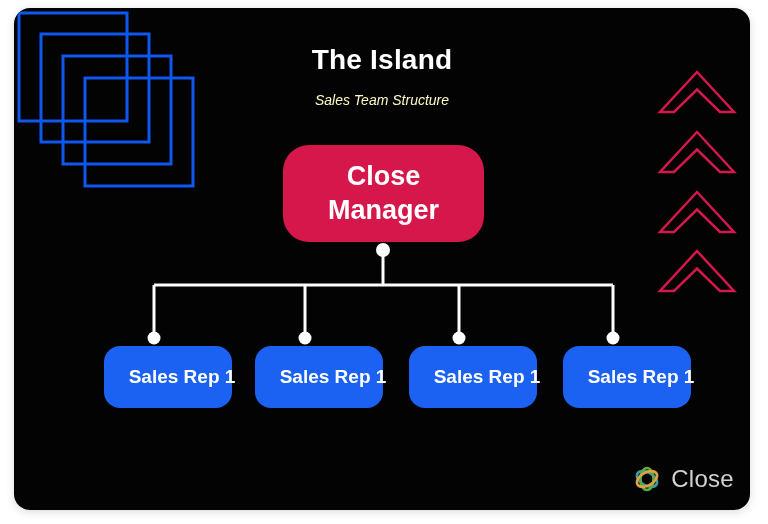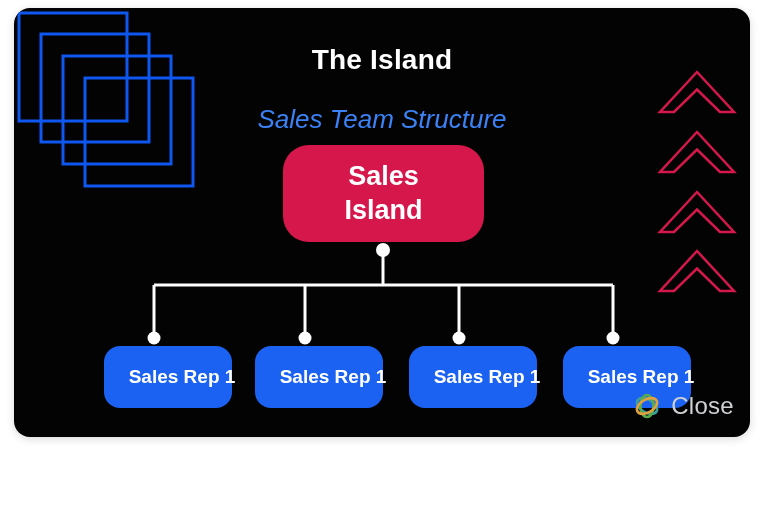--- a/index.html
+++ b/index.html
@@ -6,33 +6,33 @@
   html, body {
     width: 768px; height: 524px;
     background: #ffffff;
     font-family: "Liberation Sans", "DejaVu Sans", sans-serif;
     overflow: hidden;
   }
   .stage { position: relative; width: 768px; height: 524px; background:#ffffff; }
   .card {
     position: absolute;
     left: 14px; top: 8px;
-    width: 736px; height: 429px;
+    width: 736px; height: 502px;
     background: #030303;
     border-radius: 16px;
     overflow: hidden;
     box-shadow: 0 2px 8px rgba(0,0,0,0.15);
   }
   .deco-squares { position: absolute; left: 0; top: 0; }
   .deco-chevrons { position: absolute; right: 13px; top: 62px; }
   .connector-svg { position: absolute; left: 0; top: 0; pointer-events: none; }
 
   .titles { position: absolute; left: 0; top: 36px; width: 100%; text-align: center; color: #ffffff; }
   .main-title { font-size: 28px; font-weight: 700; letter-spacing: 0.2px; }
-  .sub-title { margin-top: 28px; font-size: 26px; font-style: italic; font-weight: 400; color: #3b82f6; }
+  .sub-title { margin-top: 16px; font-size: 14px; font-style: italic; font-weight: 400; color: #fef9c3; }
 
   .node {
     position: absolute;
     display: flex; align-items: center; justify-content: center;
     text-align: center;
     color: #ffffff;
     font-weight: 700;
   }
   .manager-node {
     left: 269px; top: 137px;
@@ -105,21 +105,21 @@
       <g fill="#ffffff">
         <circle cx="369" cy="242" r="7"></circle>
         <circle cx="140" cy="330" r="6.5"></circle>
         <circle cx="291" cy="330" r="6.5"></circle>
         <circle cx="445" cy="330" r="6.5"></circle>
         <circle cx="599" cy="330" r="6.5"></circle>
       </g>
     </svg>
 
     <div class="node manager-node">
-      <span>Sales Island</span>
+      <span>Close Manager</span>
     </div>
 
     <div class="node rep-node rep-1">
       <span>Sales Rep 1</span>
     </div>
     <div class="node rep-node rep-2">
       <span>Sales Rep 1</span>
     </div>
     <div class="node rep-node rep-3">
       <span>Sales Rep 1</span>

